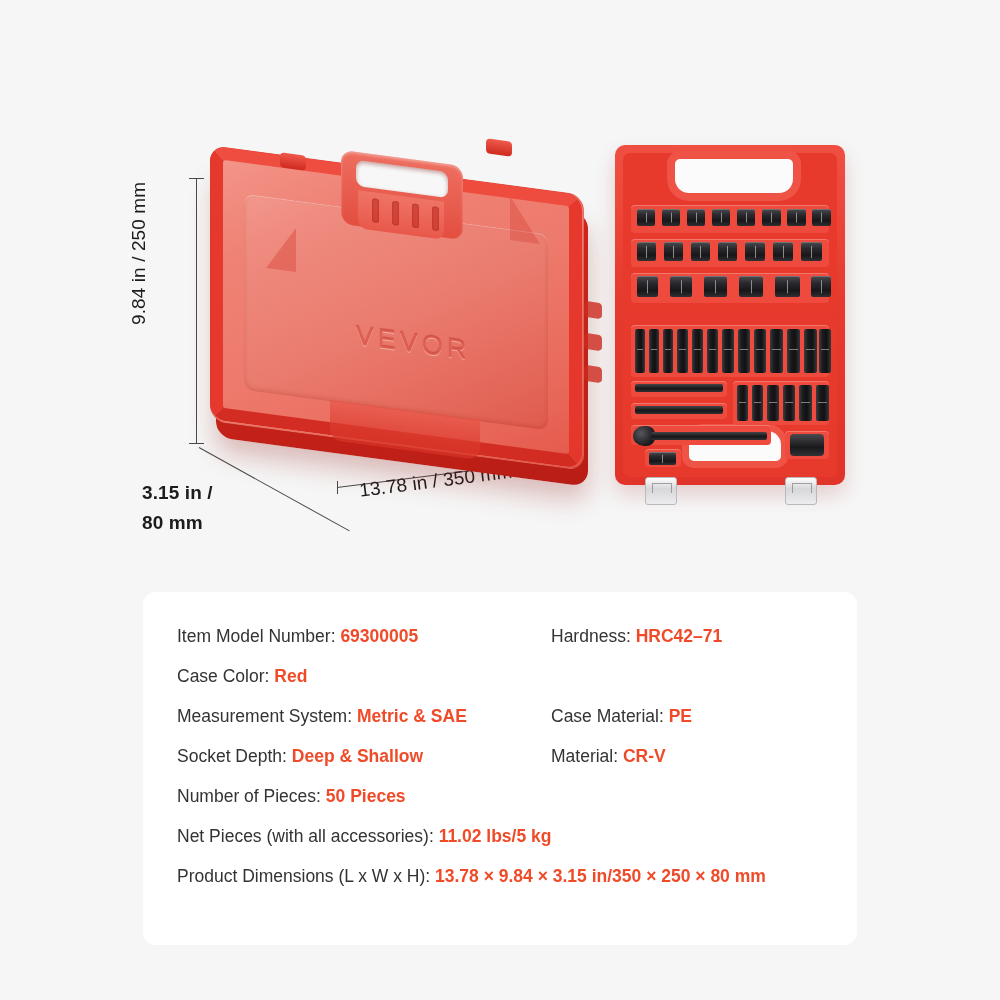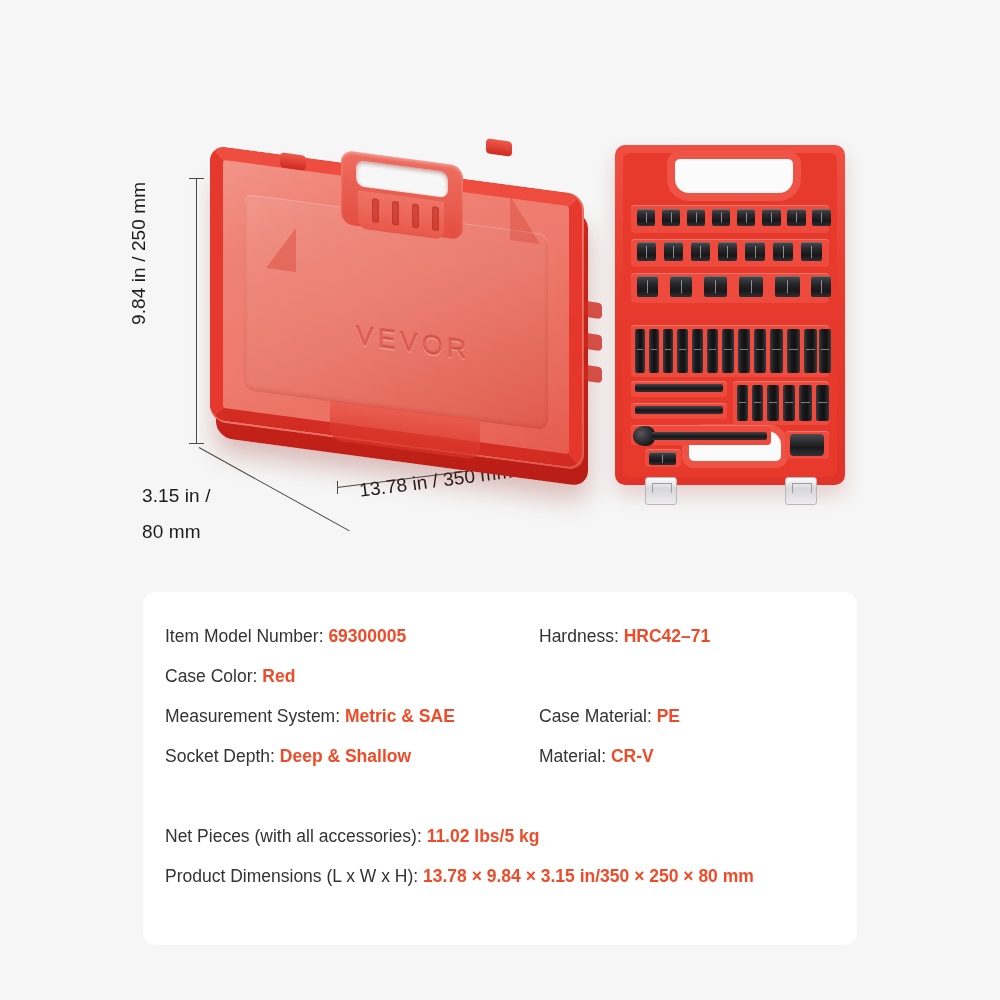--- a/index.html
+++ b/index.html
@@ -39,22 +39,23 @@
   }
   #dim-width-label {
     left: 358px;
     top: 480px;
     transform: rotate(-7.2deg);
     transform-origin: left top;
   }
   #dim-depth-label {
     left: 142px;
     top: 478px;
-    line-height: 36px;
+    line-height: 30px;
     white-space: pre-line;
+    font-weight: bold;
   }
 
   
   .rule {
     position: absolute;
     background: #4a4a4a;
   }
   #h-axis { left: 196px; top: 178px; width: 1px; height: 266px; }
   #h-cap-top { left: 189px; top: 178px; width: 15px; height: 1px; }
   #h-cap-bot { left: 189px; top: 443px; width: 15px; height: 1px; }
@@ -359,21 +360,21 @@
     align-items: center;
   }
   .spec-cell {
     font-size: 17.5px;
     color: #333333;
     white-space: nowrap;
   }
   .spec-cell.col-left  { width: 374px; }
   .spec-cell.col-right { width: 296px; }
   .spec-cell.full      { width: 672px; }
-  .spec-label { color: #333333; }
+  .spec-label { color: #333333; margin-left: 12px; }
   .spec-value {
     color: #f04b28;
     font-weight: bold;
   }
   .spec-value.lone { font-weight: bold; }
 </style>
 </head>
 <body>
 
 <div id="hero">
@@ -540,20 +541,24 @@
         <span class="spec-label">Socket Depth: </span>
         <span class="spec-value">Deep &amp; Shallow</span>
       </div>
       <div class="spec-cell col-right">
         <span class="spec-label">Material: </span>
         <span class="spec-value">CR-V</span>
       </div>
     </div>
 
     <div class="spec-row">
+      <div class="spec-cell col-right">
+        <span class="spec-label">Number of Pieces: </span>
+        <span class="spec-value">50 Pieces</span>
+      </div>
     </div>
 
 
     <div class="spec-row">
       <div class="spec-cell full">
         <span class="spec-label">Net Pieces (with all accessories): </span>
         <span class="spec-value">11.02 lbs/5 kg</span>
       </div>
     </div>
 

